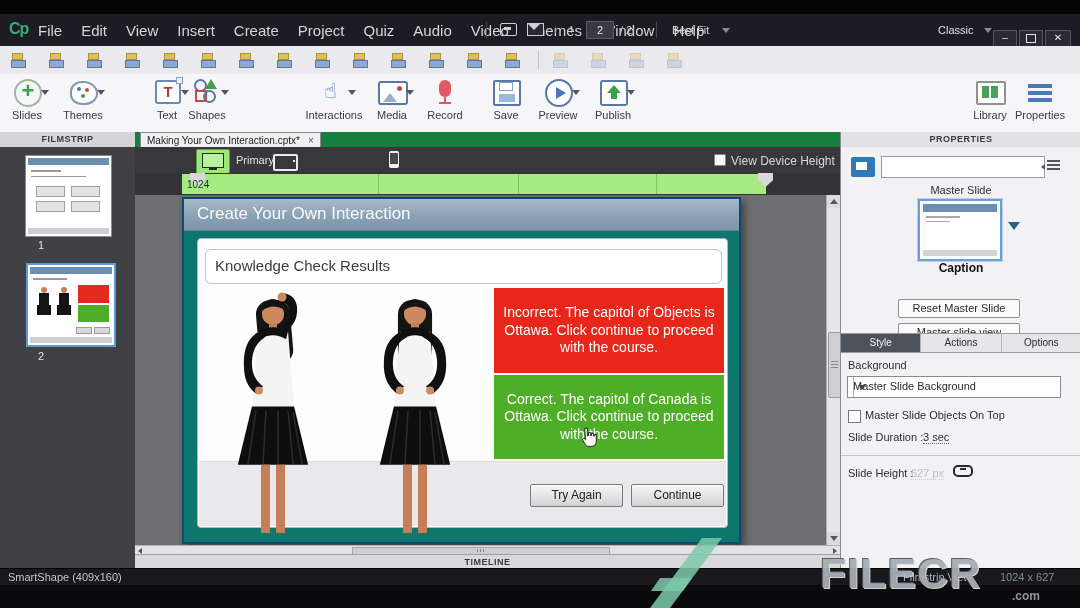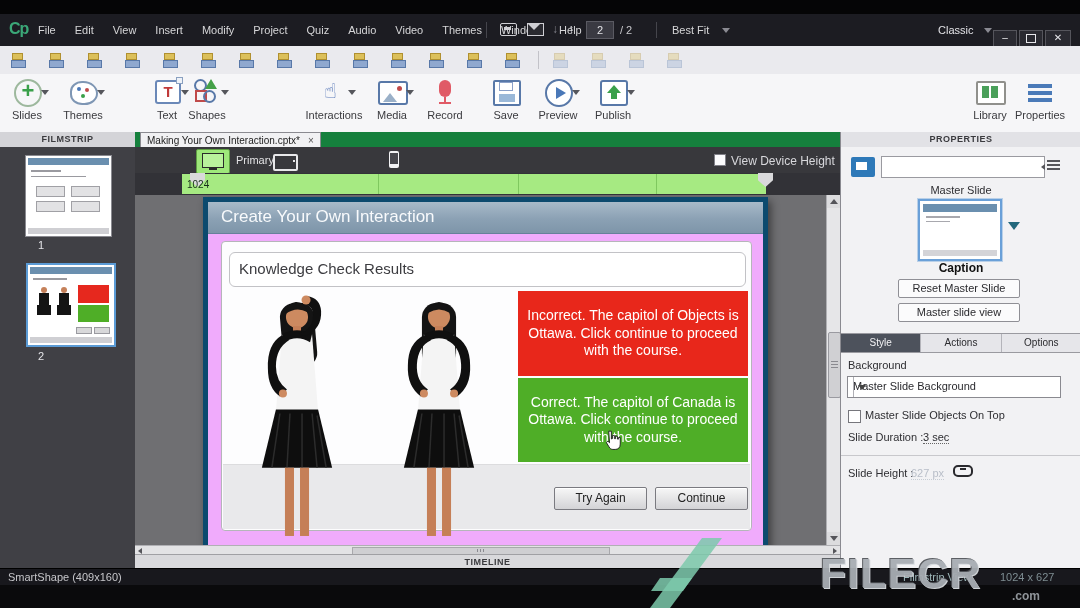--- a/index.html
+++ b/index.html
@@ -5,21 +5,21 @@
   html,body{margin:0;padding:0;background:#000;}
   #app{position:relative;width:1080px;height:608px;overflow:hidden;
        font-family:"Liberation Sans","DejaVu Sans",sans-serif;
        -webkit-font-smoothing:antialiased;background:#0a0a0c;}
   .abs{position:absolute;}
   
   .top-strip{left:0;top:0;width:1080px;height:14px;background:#050506;}
   .menubar{left:0;top:14px;width:1080px;height:32px;background:#1c1c22;border-bottom:1px solid #000;}
   .logo{left:9px;top:6px;font-size:16px;font-weight:bold;color:#3ba878;letter-spacing:-1px;}
   .menus{left:38px;top:0;height:32px;display:flex;align-items:center;gap:19px;}
-  .menus span{font-size:11px;color:#d6d6d8;cursor:default;}
+  .menus span{font-size:15px;color:#d6d6d8;cursor:default;}
   .proj-ico{left:500px;top:9px;width:15px;height:11px;border:1px solid #cfcfd4;border-radius:2px;}
   .proj-ico::after{content:"";position:absolute;left:3px;top:3px;width:7px;height:3px;background:#cfcfd4;}
   .env-ico{left:527px;top:9px;width:15px;height:11px;border:1px solid #cfcfd4;background:#2a2a30;}
   .env-ico::after{content:"";position:absolute;left:1px;top:0px;width:10px;height:7px;border-right:6px solid transparent;border-left:6px solid transparent;border-top:6px solid #cfcfd4;width:0;height:0;left:0px;}
   .arr{font-size:12px;}
   .dn-arr{left:552px;top:8px;color:#82828a;}
   .up-arr{left:568px;top:8px;color:#ececf0;}
   .slide-num-box{left:586px;top:7px;width:26px;height:16px;background:#3a3a42;border:1px solid #5a5a62;
                  color:#e2e2e6;font-size:11px;text-align:center;line-height:16px;}
   .slide-total{left:620px;top:10px;font-size:11px;color:#c8c8cc;}
@@ -111,21 +111,21 @@
   .phone-ico::after{content:"";position:absolute;left:1px;top:2px;width:8px;height:11px;background:#46464c;}
   .vdh-cb{left:579px;top:7px;width:10px;height:10px;background:#fbfbfd;border:1px solid #808088;}
   .vdh-lbl{left:596px;top:7px;font-size:12px;color:#d8d8dc;}
   .ruler{left:135px;top:173px;width:705px;height:22px;background:#323237;}
   .green-band{left:47px;top:1px;width:584px;height:20px;background:#a6ea82;}
   .gtick{position:absolute;top:0;width:1px;height:20px;background:#7fc85f;}
   .marker{width:15px;height:14px;background:#d9d9db;clip-path:polygon(0 0,100% 0,100% 52%,50% 100%,0 52%);}
   .bp-label{left:52px;top:6px;font-size:10px;color:#17301a;}
   
   .canvas{left:135px;top:195px;width:705px;height:350px;background:#6f6f72;overflow:hidden;}
-  .slide{left:68px;top:2px;width:555px;height:343px;background:#f0abfc;border:5px solid #0c4a6e;box-shadow:3px 4px 8px rgba(0,0,0,.45);}
+  .slide{left:47px;top:2px;width:555px;height:343px;background:#0f766e;border:2px solid #0c4a6e;box-shadow:3px 4px 8px rgba(0,0,0,.45);}
   .slide-title{left:0;top:0;width:555px;height:31px;background:linear-gradient(180deg,#a8bac9 0%,#8ba1b4 55%,#7e95a9 100%);
      border-bottom:1px solid #66809a;}
   .slide-title span{position:absolute;left:13px;top:5px;font-size:17px;color:#f8fafc;}
   .panel{left:13px;top:39px;width:529px;height:288px;background:#fdfdfe;border:1px solid #b5b5ba;border-radius:4px;}
   .panel-foot{position:absolute;left:1px;right:1px;bottom:1px;height:64px;background:#e9e9eb;border-top:1px solid #dcdcde;}
   .qbox{left:21px;top:50px;width:515px;height:33px;background:#fff;border:1px solid #c2c2c6;border-radius:6px;}
   .qbox span{position:absolute;left:9px;top:7px;font-size:15px;color:#3c3c40;}
   .fb-box{left:310px;width:230px;color:#fff;font-size:14px;line-height:1.24;text-align:center;
      display:flex;align-items:center;justify-content:center;padding:2px 8px;box-sizing:border-box;}
   .fb-red{top:89px;height:85px;background:#e8271b;}
@@ -158,21 +158,21 @@
   .pmenu-ico::before{content:"";position:absolute;left:-6px;top:4px;width:0;height:0;border-top:3px solid transparent;border-bottom:3px solid transparent;border-right:4px solid #55555a;}
   .plabel{font-size:11px;color:#2e2e32;}
   .center240{left:0;width:240px;text-align:center;}
   .ms-thumb{left:77px;top:52px;width:80px;height:58px;background:#fff;border:2px solid #6aa0d8;box-shadow:0 0 0 1px #b9d0e8;}
   .ms-thumb .tbar{position:absolute;left:3px;top:3px;right:3px;height:8px;background:#6a8faf;}
   .ms-thumb .tline{position:absolute;left:6px;height:2px;background:#a8a8ae;}
   .ms-thumb .foot{position:absolute;left:3px;right:3px;bottom:3px;height:6px;background:#d4d4d8;}
   .ms-arrow{left:167px;top:75px;width:0;height:0;border-left:6px solid transparent;border-right:6px solid transparent;border-top:8px solid #23687c;}
   .caption-lbl{top:114px;font-size:12px;font-weight:bold;color:#111;}
   .pbtn{left:57px;width:120px;height:17px;background:#fbfbfc;border:1px solid #8f8f95;border-radius:2px;
-     font-size:11px;color:#2a2a2e;text-align:center;line-height:16px;}
+     font-size:11px;color:#2a2a2e;text-align:center;line-height:16px;margin-top:20px;}
   .ptabs{left:0;top:186px;width:240px;height:18px;background:#e6e6ea;border-top:1px solid #9a9aa0;border-bottom:1px solid #9a9aa0;display:flex;}
   .ptab{flex:1;font-size:10px;color:#2a2a2e;text-align:center;line-height:17px;border-right:1px solid #b4b4ba;}
   .ptab.active{background:#4d525c;color:#f2f2f4;}
   .bg-dd{left:6px;top:229px;width:212px;height:20px;background:#fff;border:1px solid #8a8a90;}
   .bg-dd span{position:absolute;left:5px;top:3px;font-size:11px;color:#2a2a2e;}
   .bg-dd .zone{position:absolute;right:0;top:0;width:16px;height:20px;border-left:1px solid #b0b0b6;}
   .bg-dd .zone::after{content:"";position:absolute;left:4px;top:8px;width:0;height:0;border-left:4px solid transparent;border-right:4px solid transparent;border-top:5px solid #444;}
   .p-cb{left:7px;top:263px;width:11px;height:11px;background:#fff;border:1px solid #76767c;}
   .dotted{border-bottom:1px dotted #666;}
   .muted{color:#b8bec8;border-bottom:1px dotted #c6ccd4;}
@@ -197,21 +197,21 @@
 <div id="app">
 
   <div class="abs top-strip"></div>
   <div class="abs menubar">
     <div class="abs logo">Cp</div>
     <div class="abs menus">
       <span>File</span>
       <span>Edit</span>
       <span>View</span>
       <span>Insert</span>
-      <span>Modify</span>
+      <span>Create</span>
       <span>Project</span>
       <span>Quiz</span>
       <span>Audio</span>
       <span>Video</span>
       <span>Themes</span>
       <span>Window</span>
       <span>Help</span>
     </div>
     <div class="abs vsep-dark" style="left:486px"></div>
     <div class="abs proj-ico"></div>

